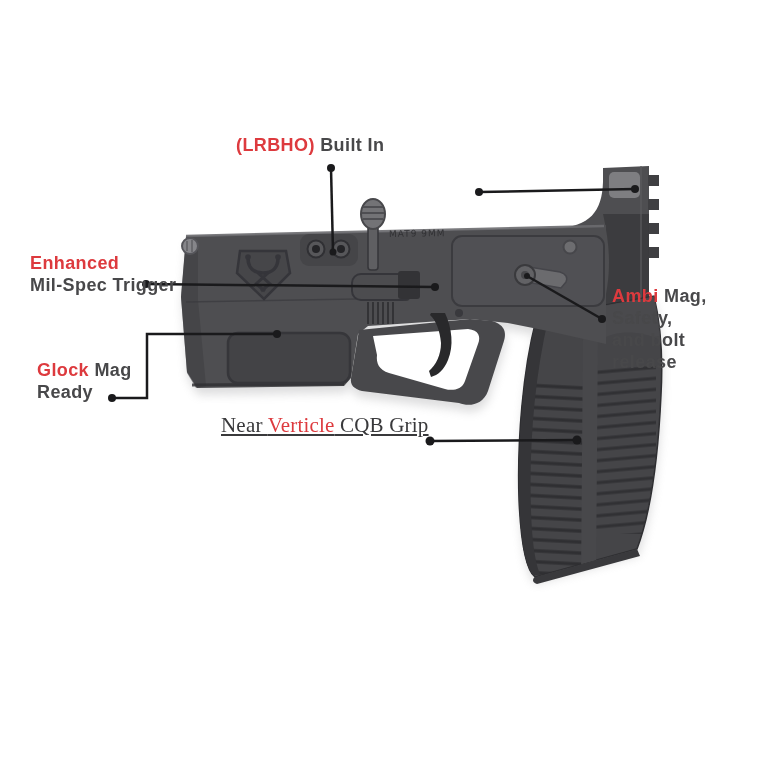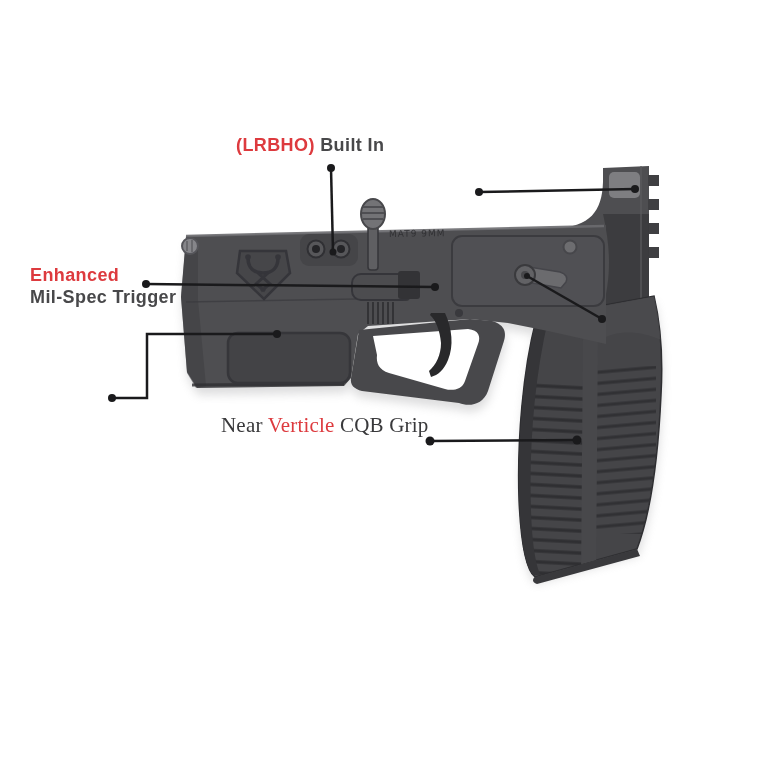--- a/index.html
+++ b/index.html
@@ -11,20 +11,21 @@
   .callout{
     position:absolute;white-space:pre-line;
     font-size:18px;line-height:22px;font-weight:700;letter-spacing:.4px;
     color:#48484a;
   }
   .callout .red{color:#dd3a3e;}
   .callout.serif{
     font-family:"Liberation Serif","DejaVu Serif",serif;
     font-size:21px;line-height:25px;font-weight:400;letter-spacing:.2px;
     color:#39393b;
+    text-decoration:underline;
   }
 </style>
 </head>
 <body>
 
 <div class="stage">
 
   <svg class="art" width="768" height="768" viewBox="0 0 768 768">
     <defs>
       <filter id="softBlur" x="-20%" y="-20%" width="140%" height="140%">
@@ -170,20 +171,26 @@
         <line x1="430" y1="441" x2="577" y2="440"></line>
         <circle cx="430" cy="441" r="4.5" stroke="none"></circle>
           <circle cx="577" cy="440" r="4.5" stroke="none"></circle>
       </g>
     </g>
   </svg>
 
   <div class="callout" style="left:236px;top:134px;"><span class="pre"></span><span class="red">(LRBHO)</span><span class="post"> Built In</span></div>
 
 
-  <div class="callout" style="left:30px;top:264px;"><span class="pre"></span><span class="red">Enhanced</span><span class="post">
+  <div class="callout" style="left:30px;top:252px;"><span class="pre"></span><span class="red">Enhanced</span><span class="post">
 Mil-Spec Trigger</span></div>
 
+  <div class="callout" style="left:37px;top:359px;"><span class="pre"></span><span class="red">Glock</span><span class="post"> Mag
+Ready</span></div>
 
+  <div class="callout" style="left:612px;top:285px;"><span class="pre"></span><span class="red">Ambi</span><span class="post"> Mag,
+Safety,
+and bolt
+release</span></div>
 
   <div class="callout serif" style="left:221px;top:413px;"><span class="pre">Near </span><span class="red">Verticle</span><span class="post"> CQB Grip</span></div>
 
 </div>
 
 </body></html>

